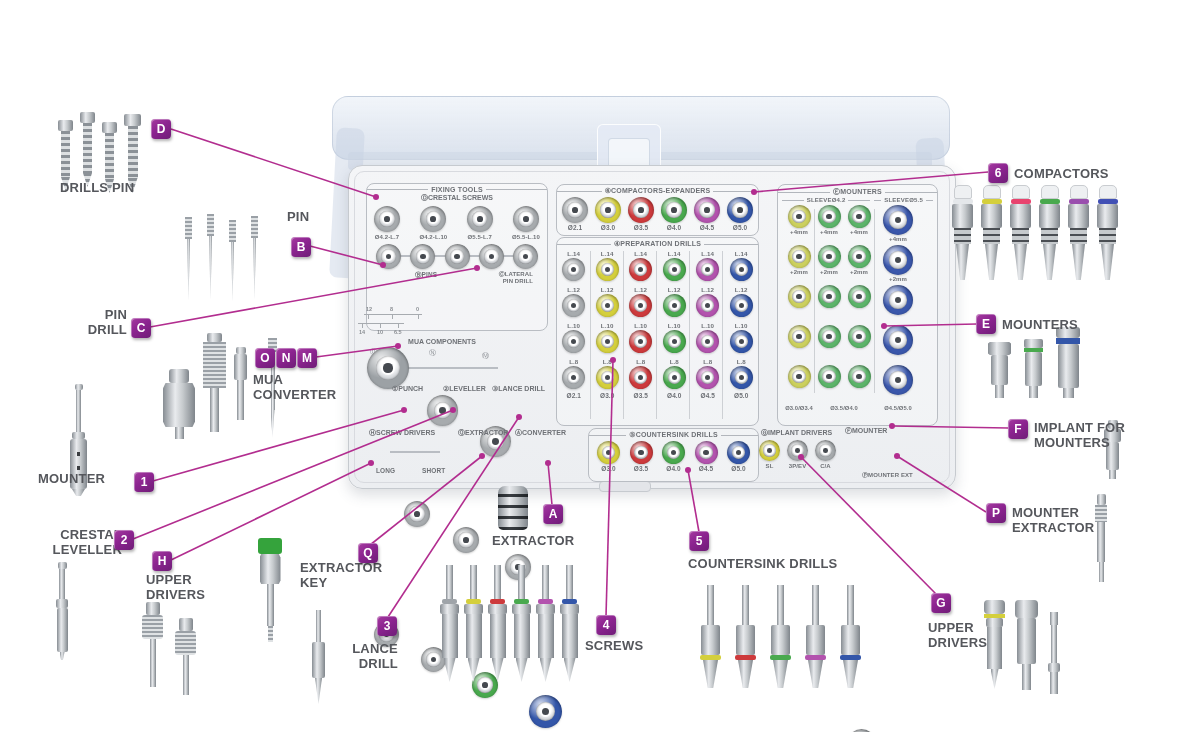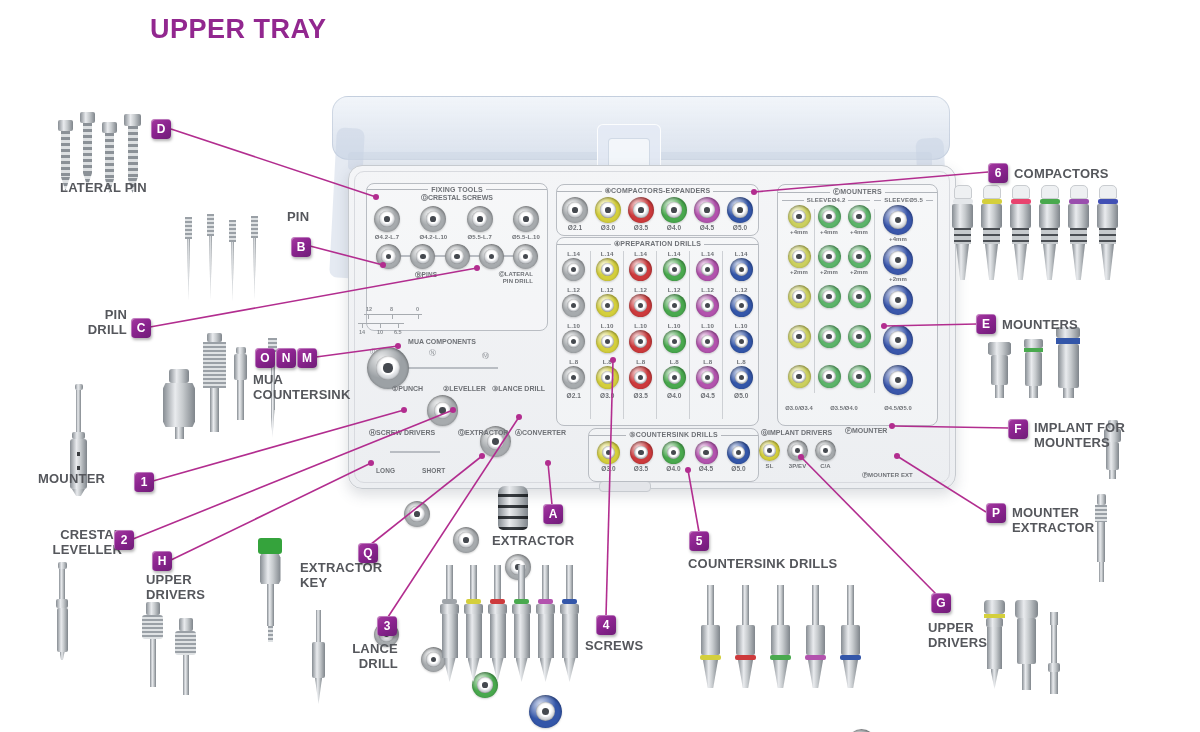--- a/index.html
+++ b/index.html
@@ -89,21 +89,20 @@
   .gauge{position:absolute;left:356px;top:306px;width:74px;height:32px;z-index:2;}
   .gnum{position:absolute;font-size:5.5px;color:#8a8e93;font-weight:600;}
   .gline{position:absolute;background:#a7abb0;}
   .mua-letter{position:absolute;z-index:2;font-size:7px;color:#8a8e93;}
 </style>
 </head>
 <body>
 
 <div class="stage">
 
-  <div class="title">UPPER TRAY</div>
 
   <div>
     <div class="lid abs lid-top"></div>
     <div class="lid abs lid-lip"></div>
     <div class="lid abs lid-tab-l"></div>
     <div class="lid abs lid-tab-r"></div>
     <div class="lid abs lid-latch"></div>
     <div class="lid abs lid-latch-in"></div>
   </div>
 
@@ -604,26 +603,26 @@
   <div class="badge" style="left:377px;top:616px;">3</div>
   <div class="badge" style="left:543px;top:504px;">A</div>
   <div class="badge" style="left:596px;top:615px;">4</div>
   <div class="badge" style="left:689px;top:531px;">5</div>
   <div class="badge" style="left:988px;top:163px;">6</div>
   <div class="badge" style="left:976px;top:314px;">E</div>
   <div class="badge" style="left:1008px;top:419px;">F</div>
   <div class="badge" style="left:986px;top:503px;">P</div>
   <div class="badge" style="left:931px;top:593px;">G</div>
 
-  <div class="xlabel" style="left:60px;top:180px;">LATERAL PIN</div>
+  <div class="xlabel" style="left:60px;top:180px;">DRILLS PIN</div>
   <div class="xlabel" style="left:287px;top:209px;">PIN</div>
   <div class="xlabel tr" style="left:73px;top:307px;width:54px;">
     <span>PIN</span><br><span>DRILL</span></div>
   <div class="xlabel" style="left:253px;top:372px;">
-    <span>MUA</span><br><span>COUNTERSINK</span></div>
+    <span>MUA</span><br><span>CONVERTER</span></div>
   <div class="xlabel" style="left:38px;top:471px;">MOUNTER</div>
   <div class="xlabel tr" style="left:48px;top:527px;width:74px;">
     <span>CRESTAL</span><br><span>LEVELLER</span></div>
   <div class="xlabel" style="left:146px;top:572px;">
     <span>UPPER</span><br><span>DRIVERS</span></div>
   <div class="xlabel" style="left:300px;top:560px;">
     <span>EXTRACTOR</span><br><span>KEY</span></div>
   <div class="xlabel tr" style="left:348px;top:641px;width:50px;">
     <span>LANCE</span><br><span>DRILL</span></div>
   <div class="xlabel" style="left:492px;top:533px;">EXTRACTOR</div>

